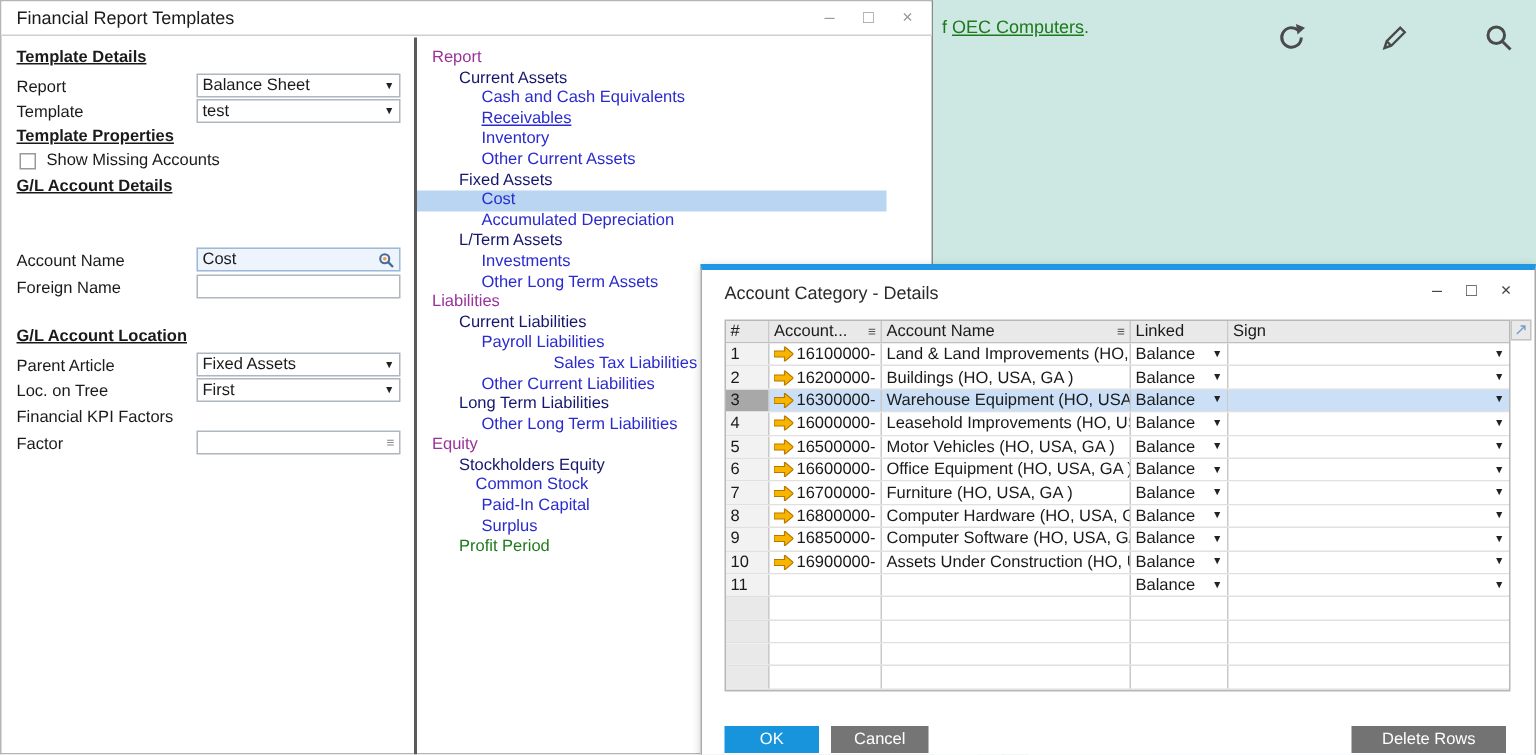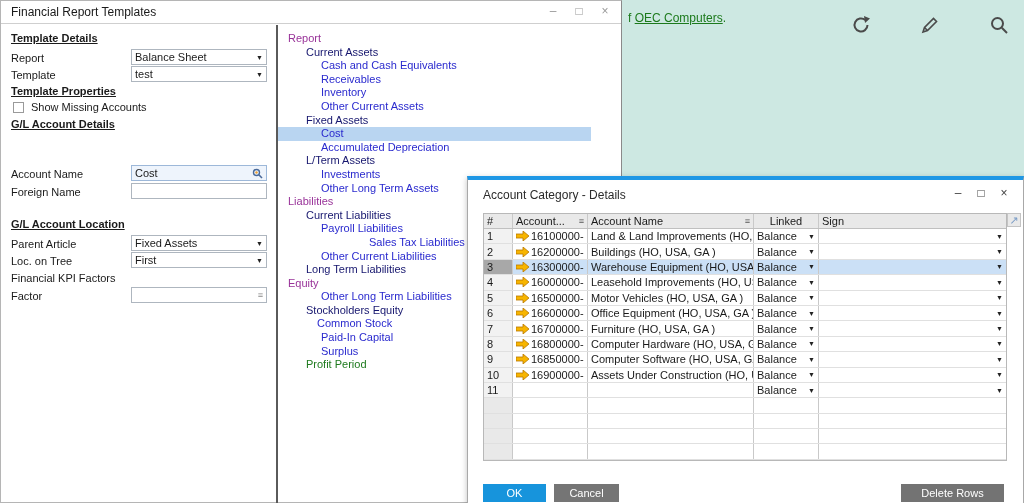--- a/index.html
+++ b/index.html
@@ -51,21 +51,21 @@
                 border:1px solid #c4c4c4; color:#7a9cc6; font-size:11px; line-height:12px; text-align:center; cursor:pointer; }
 
   .grid { position:absolute; left:15px; top:33px; width:524px; border:1px solid #b8b8b8; background:#fff; }
   .trow { display:flex; height:15.4px; border-bottom:1px solid #e0e0e0; background:#fff; }
   .trow.hdr { height:15px; background:#e9e9e9; border-bottom:1px solid #c0c0c0; }
   .tc { font-size:11px; color:#1a1a1a; display:flex; align-items:center; padding:0 3px;
         border-right:1px solid #c9c9c9; overflow:hidden; white-space:nowrap; }
   .c0 { width:29px; background:#f2f2f2; }
   .c1 { width:75px; }
   .c2 { width:166px; }
-  .c3 { width:65px;justify-content:center; }
+  .c3 { width:65px; }
   .c4 { width:187px; border-right:none; }
   .trow.hdr .tc { background:#e9e9e9; }
   .trow.empty .c0 { background:#e9e9e9; }
   .trow.sel .tc { background:#cbe0f6; }
   .trow.sel .c0 { background:#a8a8a8; }
   .filter-glyph { margin-left:auto; font-size:9px; color:#555; }
   .dd { margin-left:auto; font-size:7px; color:#222; }
   .arrow-ico { flex:0 0 auto; margin-right:2px; }
 
   .btn { position:absolute; top:304px; height:18px; font-size:11px; color:#fff; display:flex;
@@ -182,37 +182,37 @@
       <span class="icon-right" style="font-size:9px;color:#888">≡</span>
     </div>
   </div>
 
   <div class="divider-v"></div>
 
   <div class="tree" id="tree">
       <div class="tree-item lvl1" style="color: rgb(153, 51, 153);">Report</div>
       <div class="tree-item lvl2" style="color: rgb(22, 22, 110);">Current Assets</div>
       <div class="tree-item lvl3" style="color: rgb(42, 42, 206);">Cash and Cash Equivalents</div>
-      <div class="tree-item lvl3" style="color: rgb(42, 42, 206);">Receivables</div>
+      <div class="tree-item lvl3" style="color: rgb(42, 42, 206); text-decoration: underline;">Receivables</div>
       <div class="tree-item lvl3" style="color: rgb(42, 42, 206);">Inventory</div>
       <div class="tree-item lvl3" style="color: rgb(42, 42, 206);">Other Current Assets</div>
       <div class="tree-item lvl2" style="color: rgb(22, 22, 110);">Fixed Assets</div>
       <div class="tree-item lvl3 selected" style="color: rgb(42, 42, 206);">Cost</div>
       <div class="tree-item lvl3" style="color: rgb(42, 42, 206);">Accumulated Depreciation</div>
       <div class="tree-item lvl2" style="color: rgb(22, 22, 110);">L/Term Assets</div>
       <div class="tree-item lvl3" style="color: rgb(42, 42, 206);">Investments</div>
       <div class="tree-item lvl3" style="color: rgb(42, 42, 206);">Other Long Term Assets</div>
       <div class="tree-item lvl1" style="color: rgb(153, 51, 153);">Liabilities</div>
       <div class="tree-item lvl2" style="color: rgb(22, 22, 110);">Current Liabilities</div>
       <div class="tree-item lvl3" style="color: rgb(42, 42, 206);">Payroll Liabilities</div>
       <div class="tree-item lvl3" style="color: rgb(42, 42, 206); margin-left: 48px;">Sales Tax Liabilities</div>
       <div class="tree-item lvl3" style="color: rgb(42, 42, 206);">Other Current Liabilities</div>
       <div class="tree-item lvl2" style="color: rgb(22, 22, 110);">Long Term Liabilities</div>
+      <div class="tree-item lvl3" style="color: rgb(42, 42, 206);">Other Long Term Liabilities</div>
       <div class="tree-item lvl1" style="color: rgb(153, 51, 153);">Equity</div>
-      <div class="tree-item lvl3" style="color: rgb(42, 42, 206);">Other Long Term Liabilities</div>
       <div class="tree-item lvl2" style="color: rgb(22, 22, 110);">Stockholders Equity</div>
       <div class="tree-item lvl3" style="color: rgb(42, 42, 206); padding-left: 39px;">Common Stock</div>
       <div class="tree-item lvl3" style="color: rgb(42, 42, 206);">Paid-In Capital</div>
       <div class="tree-item lvl3" style="color: rgb(42, 42, 206);">Surplus</div>
       <div class="tree-item lvl2" style="color: rgb(30, 122, 30);">Profit Period</div>
     </div>
 </div>
 
 <div class="dialog">
   <span class="dlg-title">Account Category - Details</span>

